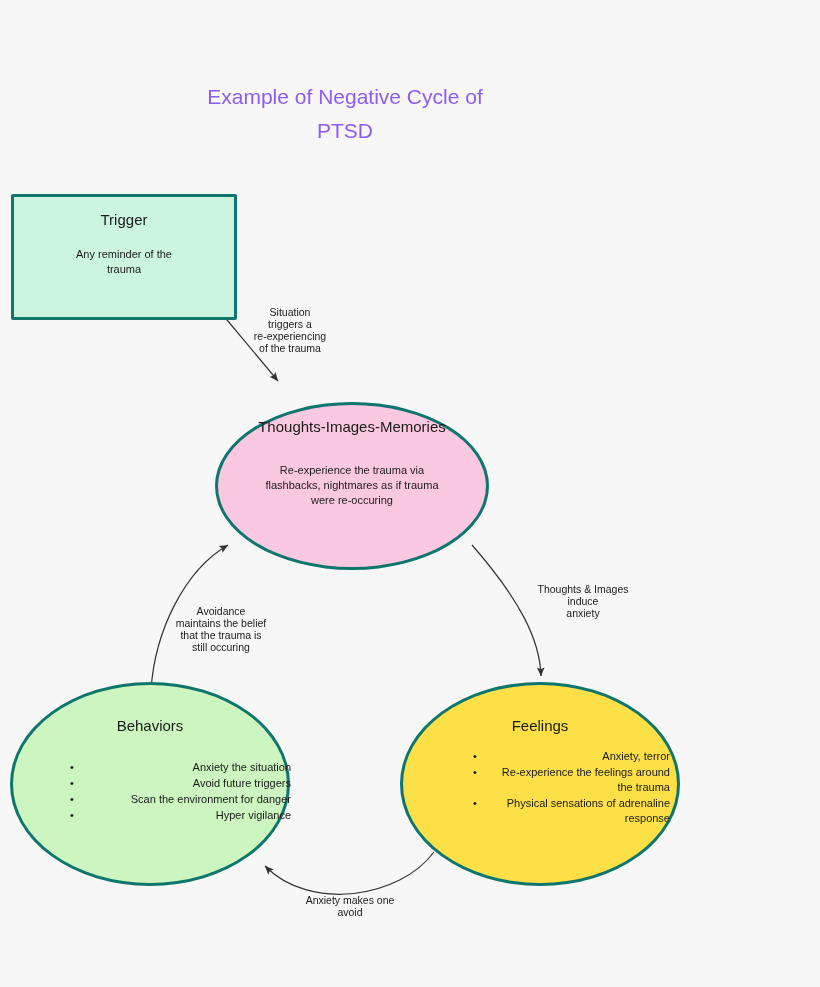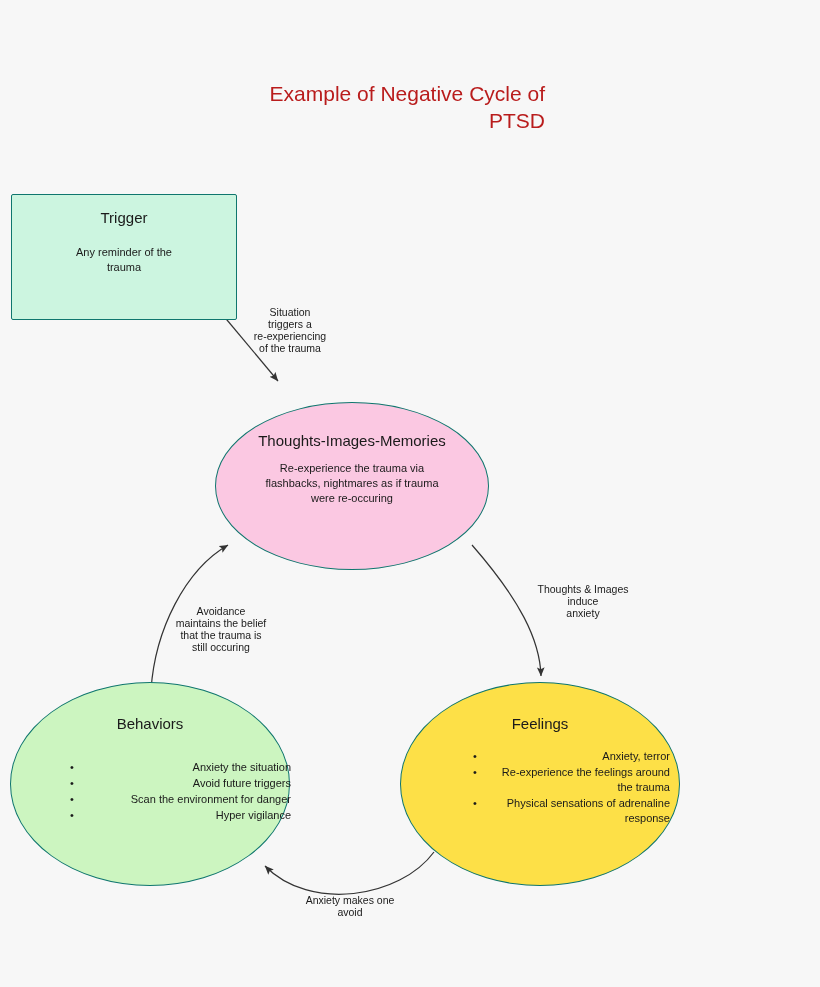--- a/index.html
+++ b/index.html
@@ -19,41 +19,41 @@
     width: 820px;
     height: 987px;
   }
 
   
   #diagram-title {
     position: absolute;
     left: 145px;
     top: 80px;
     width: 400px;
-    text-align: right;
+    text-align: center;
     font-size: 21px;
-    line-height: 27px;
-    color: #b91c1c;
+    line-height: 34px;
+    color: #8b5cf6;
     white-space: pre-line;
   }
 
   
   #connector-layer {
     position: absolute;
     left: 0;
     top: 0;
     width: 820px;
     height: 987px;
   }
 
   
   .node {
     position: absolute;
     box-sizing: border-box;
-    border: 1px solid #0f766e;
+    border: 3px solid #0f766e;
   }
   .node-rect {
     border-radius: 2px;
   }
   .node-ellipse {
     border-radius: 50%;
   }
   .node-title {
     position: absolute;
     left: 0;
@@ -101,21 +101,21 @@
     background: #ccf5e0;
   }
   #node-trigger .node-title { top: 13px; }
   #node-trigger .node-body  { left: 0; top: 50px; width: 100%; }
 
   #node-thoughts {
     left: 215px; top: 402px;
     width: 274px; height: 168px;
     background: #fbc8e2;
   }
-  #node-thoughts .node-title { top: 12px; font-size: 15px; margin-top: 16px; }
+  #node-thoughts .node-title { top: 12px; font-size: 15px; }
   #node-thoughts .node-body  { left: 0; top: 58px; width: 100%; }
 
   #node-behaviors {
     left: 10px;  top: 682px;
     width: 280px; height: 204px;
     background: #ccf5c0;
   }
   #node-behaviors .node-title { top: 31px; }
 
   #node-feelings {

